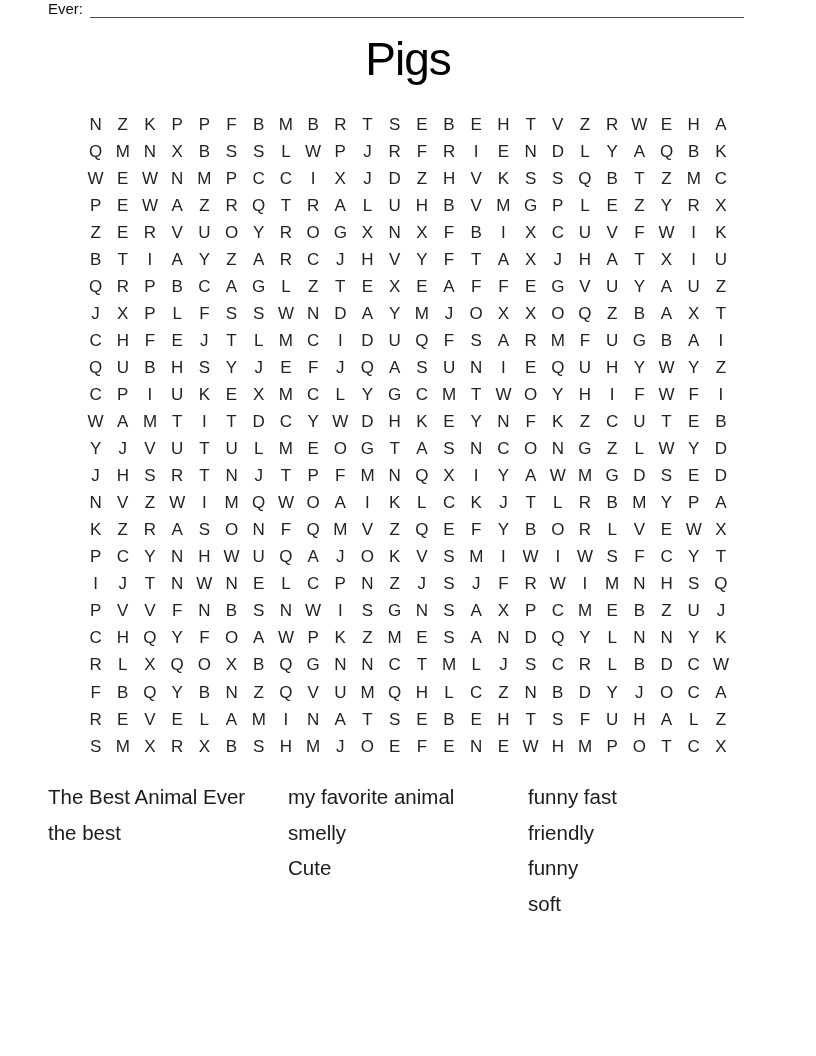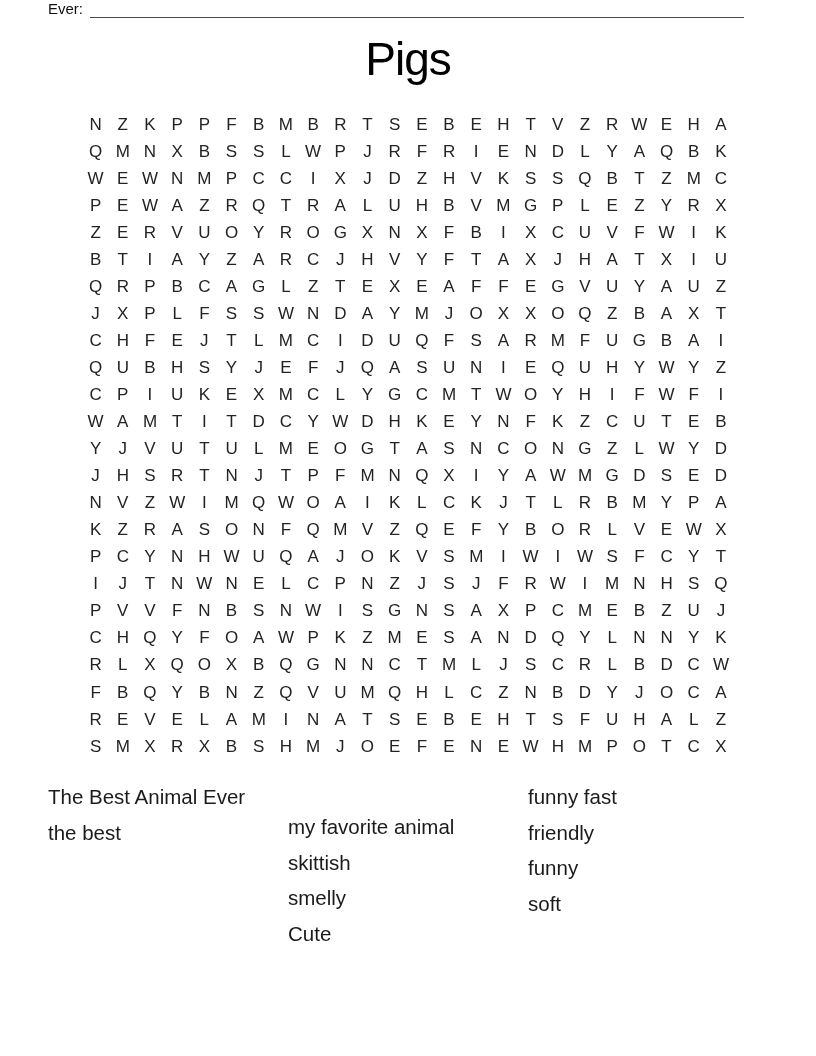--- a/index.html
+++ b/index.html
@@ -73,21 +73,21 @@
     top: 779px;
     left: 0;
     width: 729px;
     height: 180px;
   }
   .word-col {
     position: absolute;
     top: 0;
   }
   .word-col-1 { left: 48px; }
-  .word-col-2 { left: 288px; margin-top: 30px; }
+  .word-col-2 { left: 288px; }
   .word-col-3 { left: 528px; }
   .word {
     font-size: 20.5px;
     font-weight: 500;
     color: #1b1b1b;
     line-height: 35.7px;
     white-space: nowrap;
   }
 </style>
 </head>
@@ -679,21 +679,20 @@
     <span class="cell">X</span>
   </div>
 
 <div class="word-list">
   <div class="word-col word-col-1">
       <div class="word">The Best Animal Ever</div>
       <div class="word">the best</div>
     </div>
   <div class="word-col word-col-2">
       <div class="word">my favorite animal</div>
-      <div class="word">skittish</div>
       <div class="word">smelly</div>
       <div class="word">Cute</div>
     </div>
   <div class="word-col word-col-3">
       <div class="word">funny fast</div>
       <div class="word">friendly</div>
       <div class="word">funny</div>
       <div class="word">soft</div>
     </div>
 </div>

